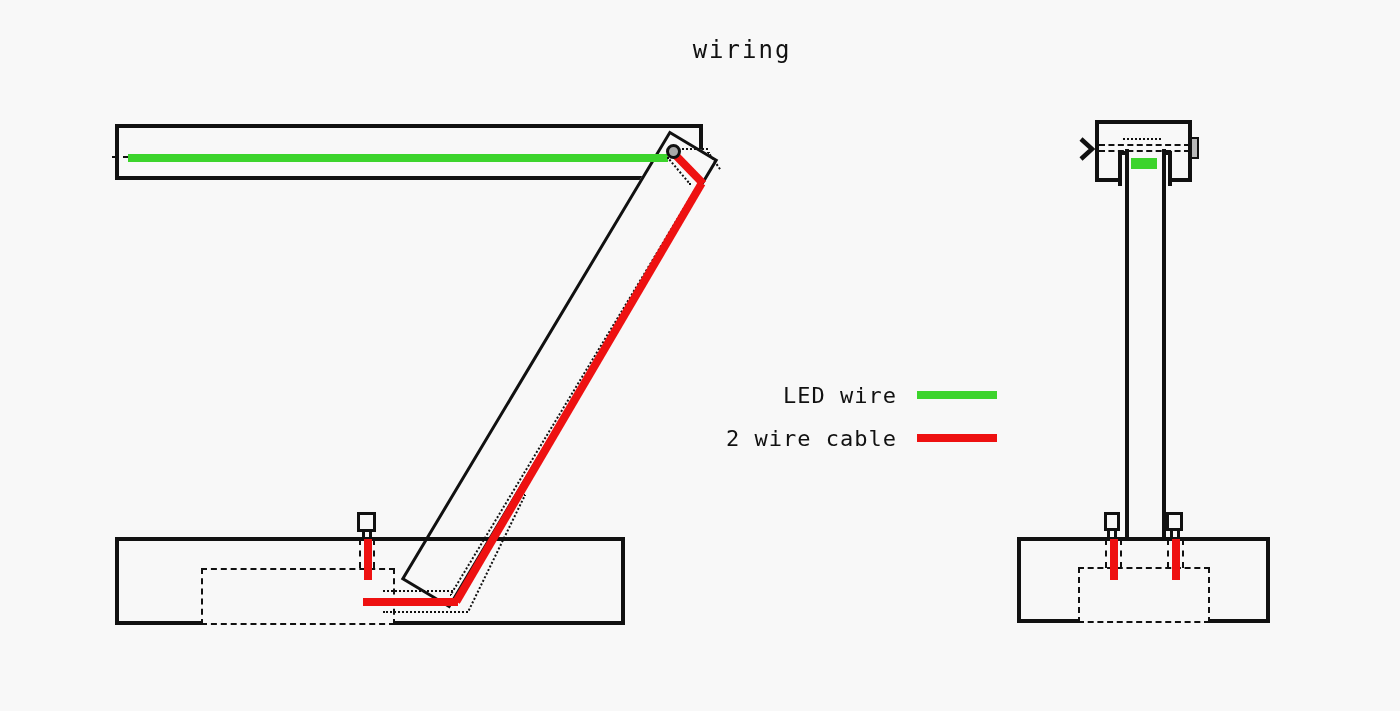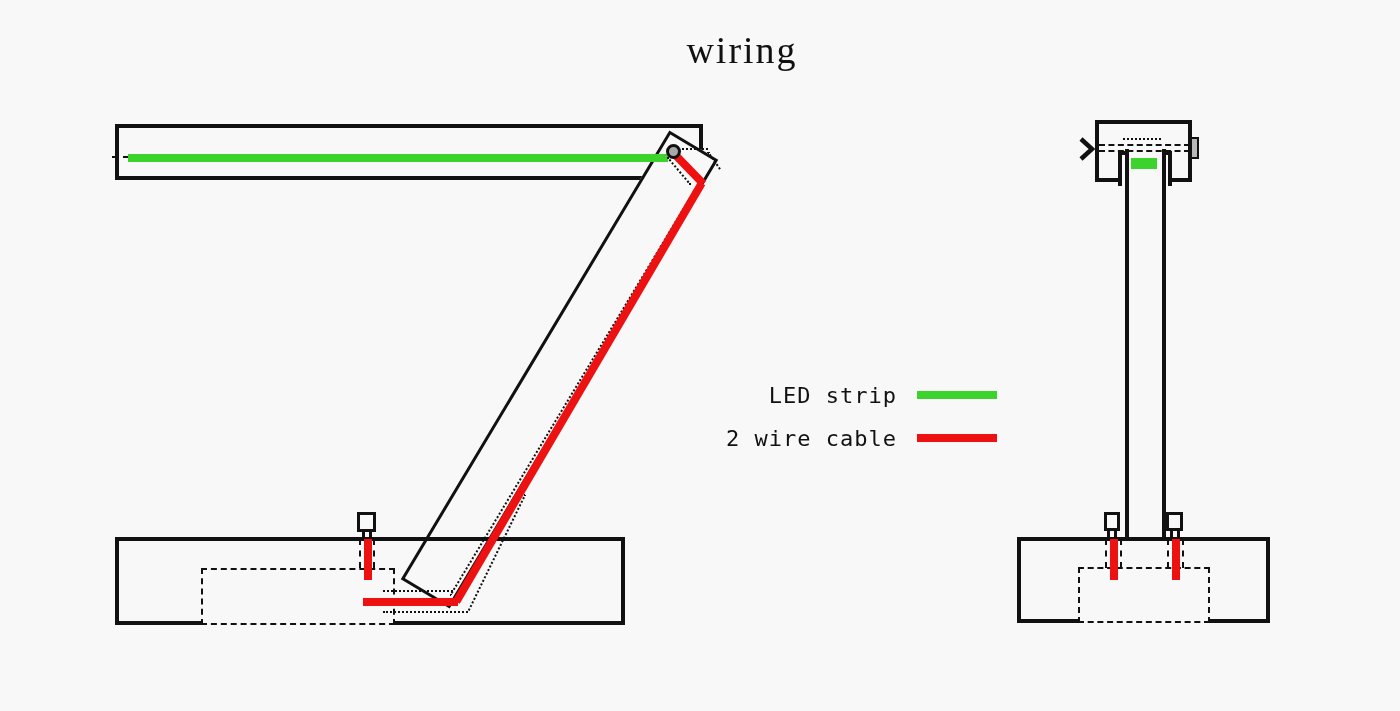--- a/index.html
+++ b/index.html
@@ -15,22 +15,22 @@
   body{
     width:1400px;height:711px;
     background:var(--background);
     position:relative;overflow:hidden;
     font-family:"DejaVu Sans Mono","Liberation Mono",monospace;
     color:var(--line);
   }
   .abs{position:absolute;}
   .solid{border:4px solid var(--line);background:transparent;}
   .title{
-    left:742px;top:28px;transform:translateX(-50%);
-    font-size:38px;letter-spacing:2px;white-space:nowrap;font-family:Liberation Serif, serif;
+    left:742px;top:36px;transform:translateX(-50%);
+    font-size:24px;letter-spacing:2px;white-space:nowrap;
   }
   .legend-label{
     font-size:22px;letter-spacing:1px;white-space:nowrap;
     text-align:right;right:503px;
   }
   .swatch{width:80px;height:8px;}
   .dashH{border-top:2px dashed var(--line);height:0;}
   .dotH{border-top:2px dotted var(--line);height:0;}
   .dashV{border-left:2px dashed var(--line);width:0;}
   .dotV{border-left:2px dotted var(--line);width:0;}
@@ -38,21 +38,21 @@
   .green{background:var(--led-strip);}
   .connector{border:3px solid var(--line);background:transparent;}
   .stem{border-left:3px solid var(--line);border-right:3px solid var(--line);}
 </style>
 </head>
 <body>
 
 <div class="abs title">wiring</div>
 
 <div>
-  <div class="abs legend-label" style="top:383px;">LED strip</div>
+  <div class="abs legend-label" style="top:383px;">LED wire</div>
   <div class="abs swatch" style="left:917px;top:391px;background:var(--led-strip);"></div>
   <div class="abs legend-label" style="top:426px;">2 wire cable</div>
   <div class="abs swatch" style="left:917px;top:434px;background:var(--cable);"></div>
 </div>
 
 <div>
 
   <div class="abs solid" style="left:115px;top:124px;width:588px;height:56px;"></div>
 
   <div class="abs" style="left:531px;top:108px;width:57px;height:523px;border:3px solid var(--line);background:var(--background);transform:rotate(30.9deg);"></div>

